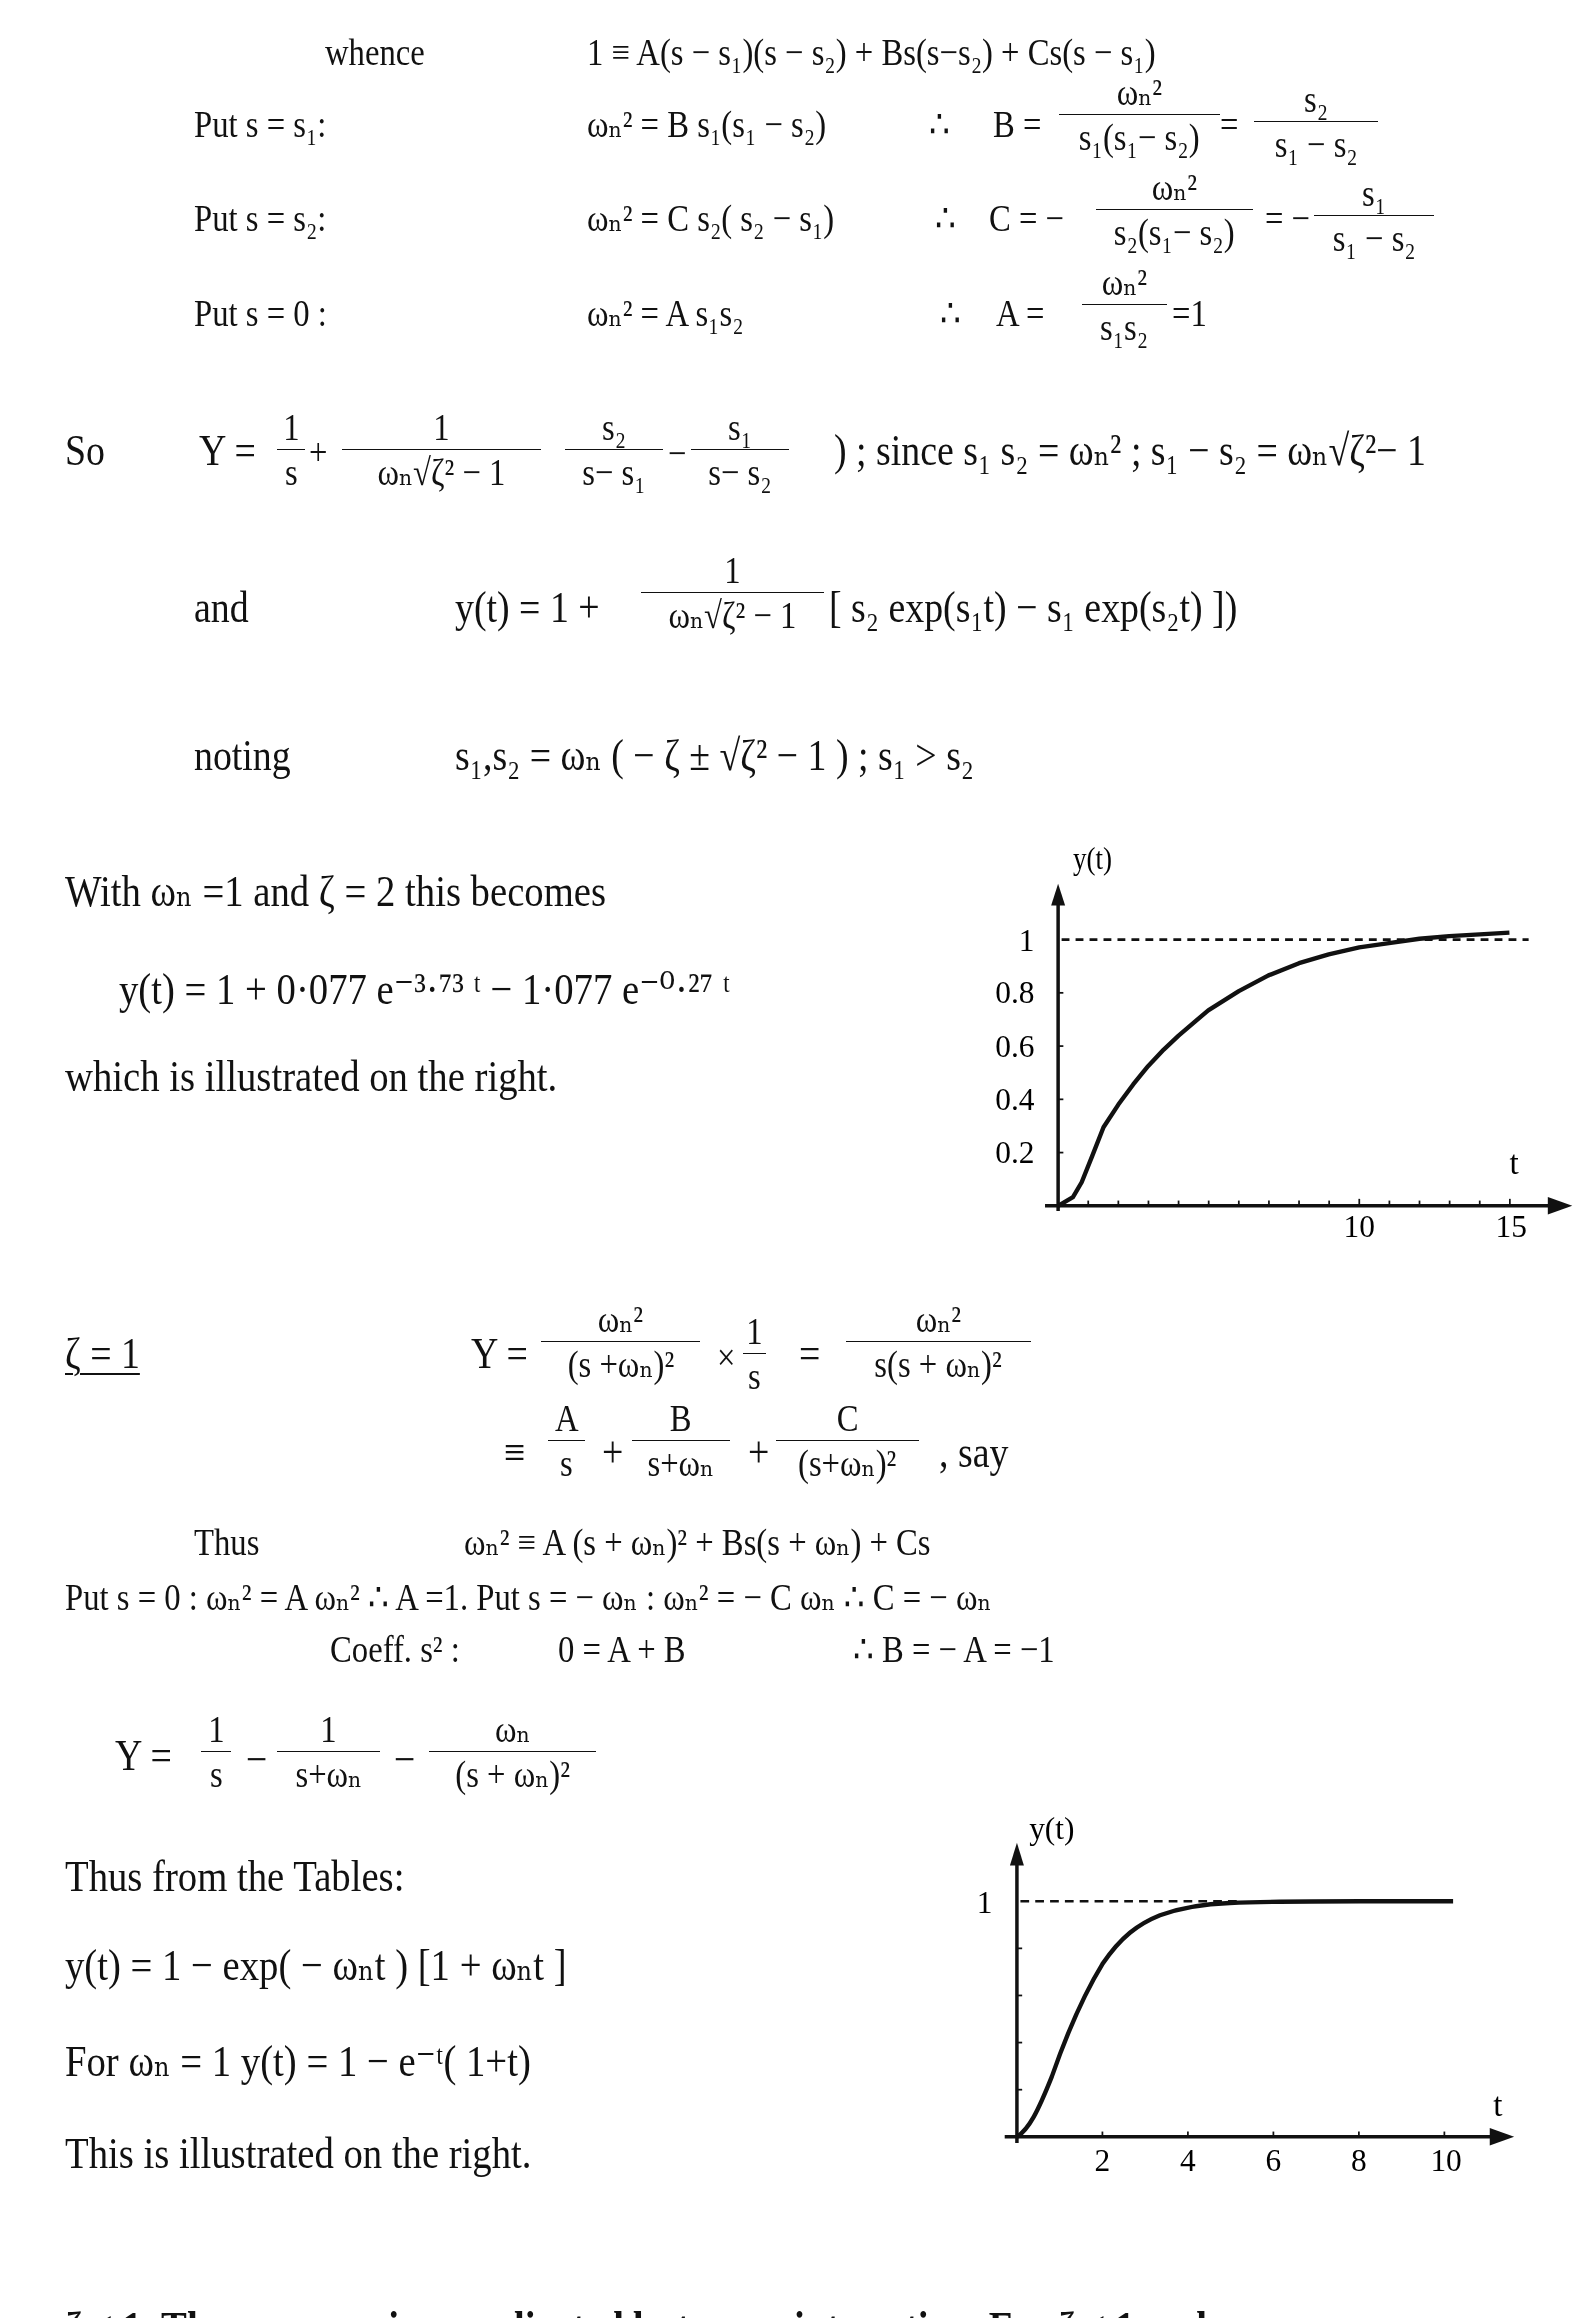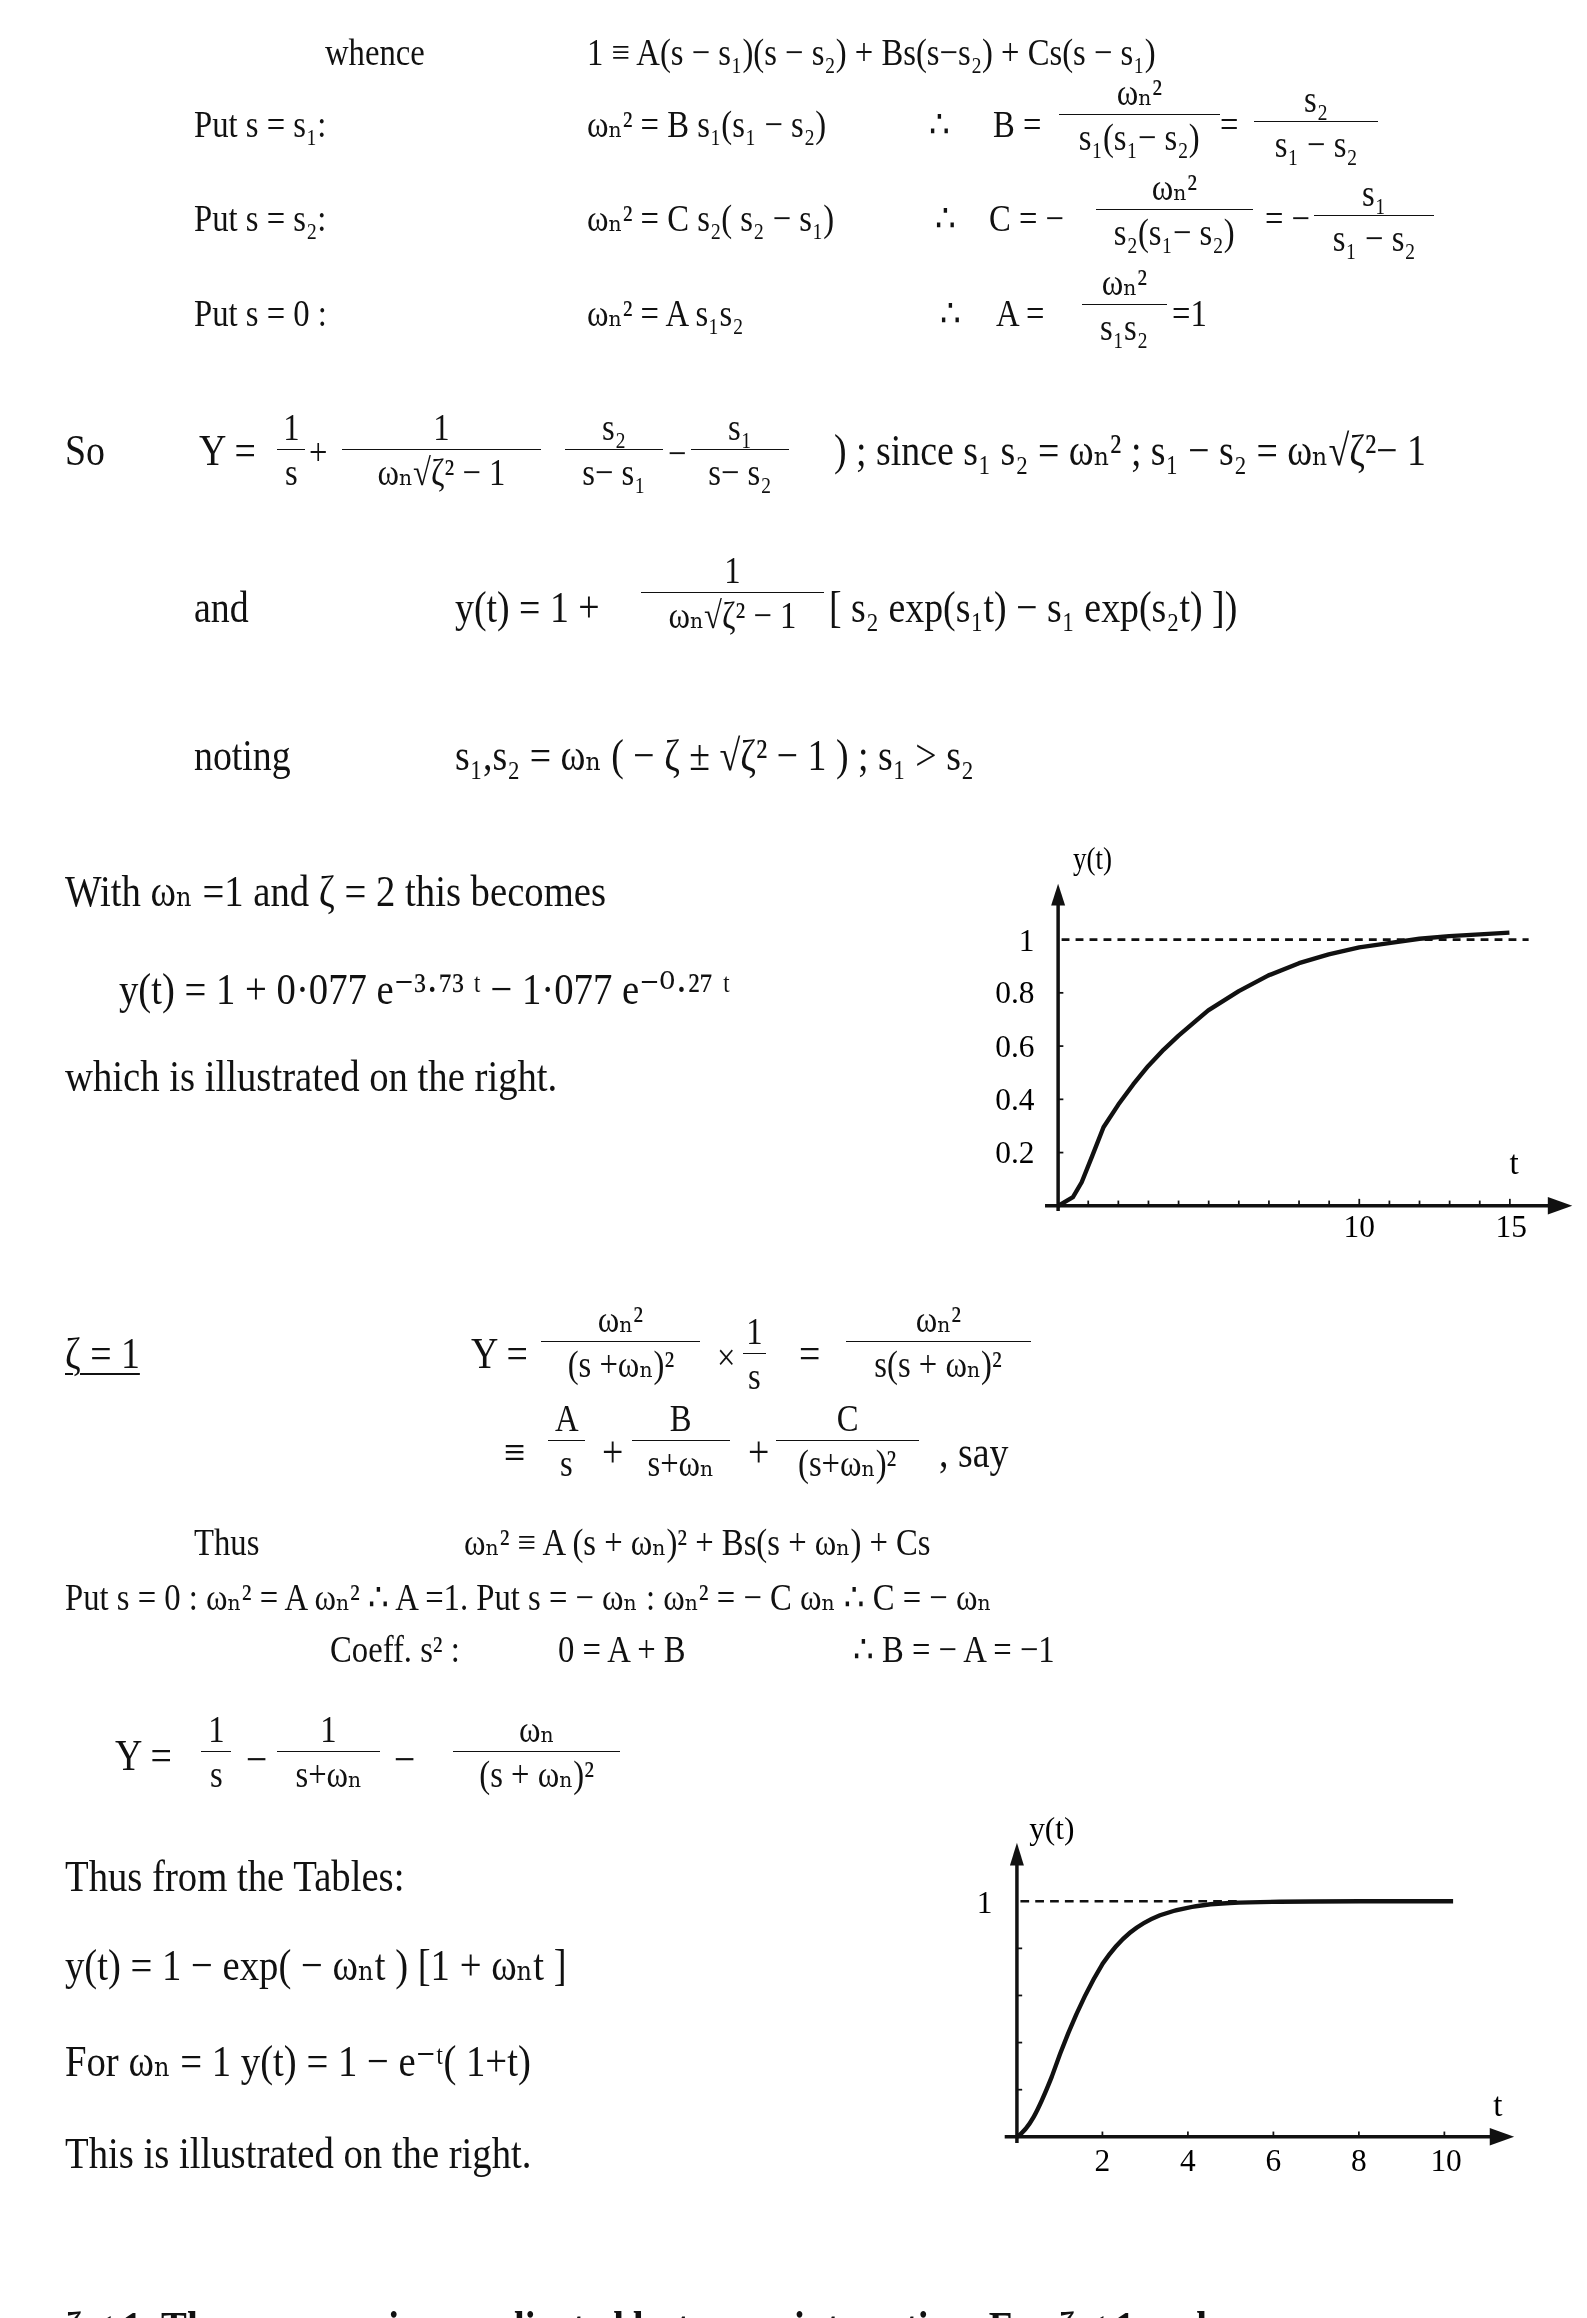--- a/index.html
+++ b/index.html
@@ -204,21 +204,21 @@
   <span class="bar"></span>
   <span class="den">s</span>
 </div>
 <div class="t s50" style="left:246px;top:1738px">−</div>
 <div class="frac" style="left:277px;top:1710px;width:103px">
   <span class="num">1</span>
   <span class="bar"></span>
   <span class="den">s+ωₙ</span>
 </div>
 <div class="t s50" style="left:394px;top:1738px">−</div>
-<div class="frac" style="left:453px;top:1710px;width:167px">
+<div class="frac" style="left:429px;top:1710px;width:167px">
   <span class="num">ωₙ</span>
   <span class="bar"></span>
   <span class="den">(s + ωₙ)²</span>
 </div>
 
 <div class="t s52" style="left:65px;top:1854px">Thus from the Tables:</div>
 <div class="t s52" style="left:65px;top:1943px">y(t) =  1 − exp( − ωₙt ) [1 + ωₙt ]</div>
 <div class="t s52" style="left:65px;top:2039px">For ωₙ = 1   y(t) = 1 − e⁻ᵗ( 1+t)</div>
 <div class="t s52" style="left:65px;top:2131px">This is illustrated on the right.</div>
 

